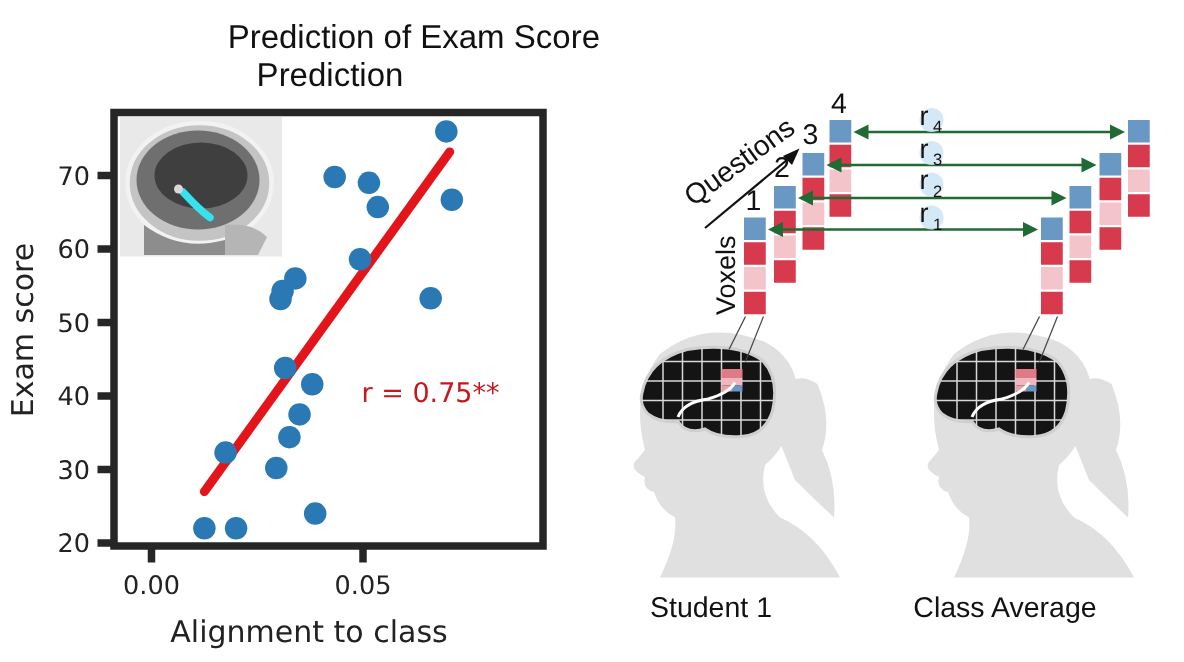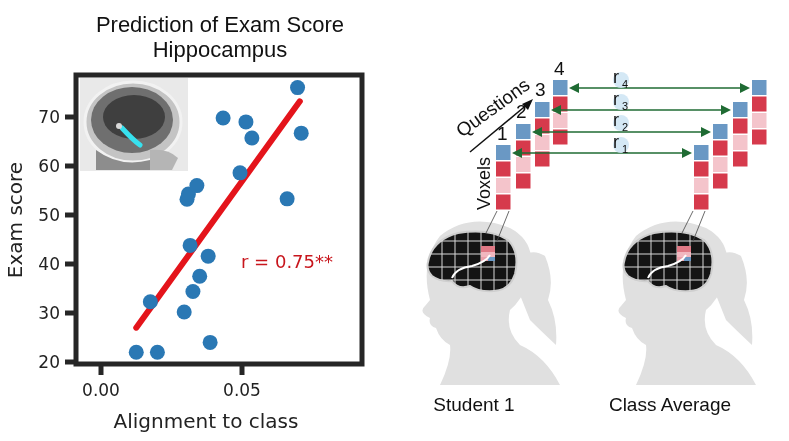--- a/index.html
+++ b/index.html
@@ -7,22 +7,22 @@
   .title { position: absolute; left: 40px; width: 360px; text-align: center; font-family: "Liberation Sans", sans-serif; color: #111; font-size: 22px; line-height: 26px; }
   svg { position: absolute; left: 0; top: 0; }
   .tick-label { font-family: "DejaVu Sans", sans-serif; font-size: 17px; fill: #222; }
   .axis-label { font-family: "DejaVu Sans", sans-serif; font-size: 20px; fill: #222; }
   .annot { font-family: "DejaVu Sans", sans-serif; font-size: 18px; fill: #c8161d; }
   .diag-text { font-family: "Liberation Sans", sans-serif; fill: #111; }
 </style>
 </head>
 <body>
 
-<div class="title" style="top:12px;">Prediction of Exam Score</div>
-<div class="title" style="top:37px;">Hippocampus</div>
+<div class="title" style="top:12px;text-align:right;">Prediction of Exam Score</div>
+<div class="title" style="top:37px;">Prediction</div>
 
 <svg id="fig" width="789" height="441" viewBox="0 0 789 441">
 
   <g>
 
     <g>
       <rect x="80" y="78" width="108" height="93" fill="#e9e9e9"></rect>
       <ellipse cx="133" cy="122" rx="48" ry="40" fill="#c4c4c4" stroke="#f2f2f2" stroke-width="3"></ellipse>
       <ellipse cx="132" cy="120" rx="41" ry="33" fill="#6f6f6f"></ellipse>
       <ellipse cx="134" cy="117" rx="31" ry="22" fill="#3f3f3f"></ellipse>

